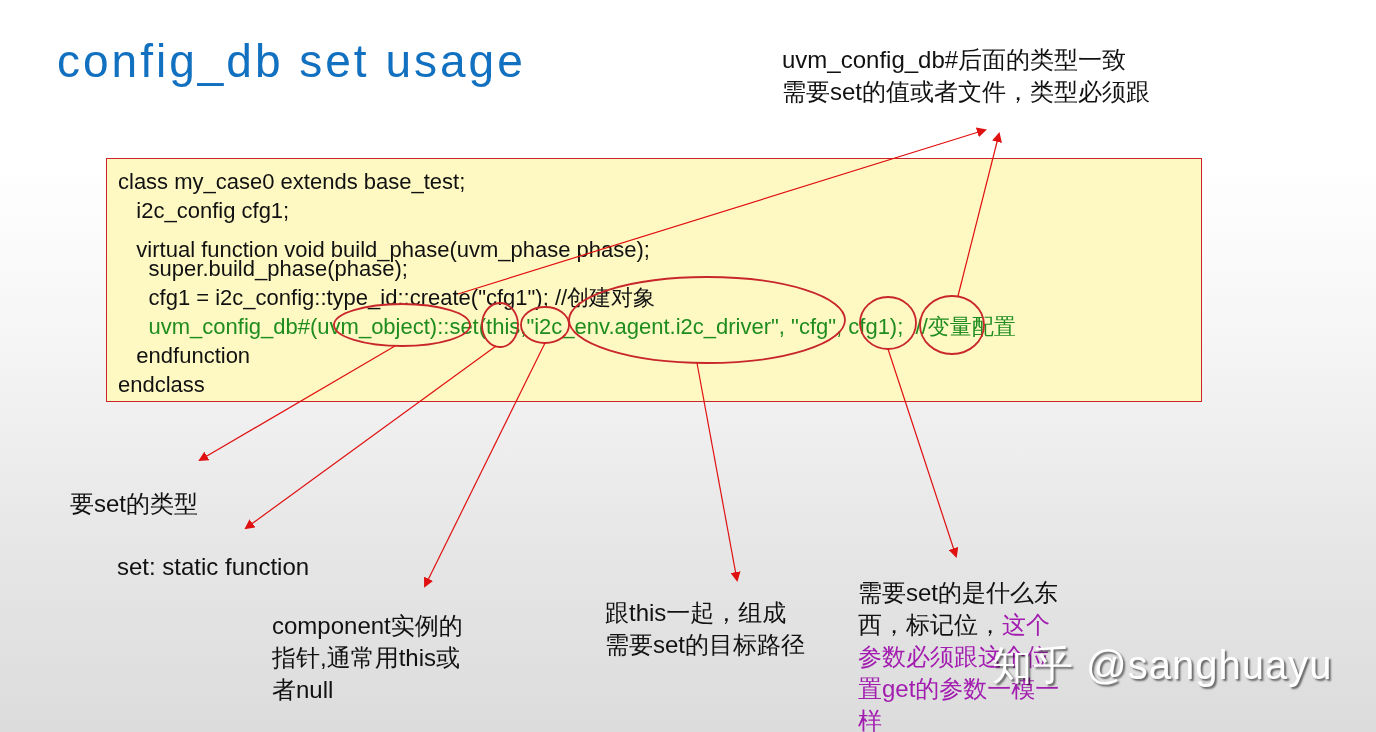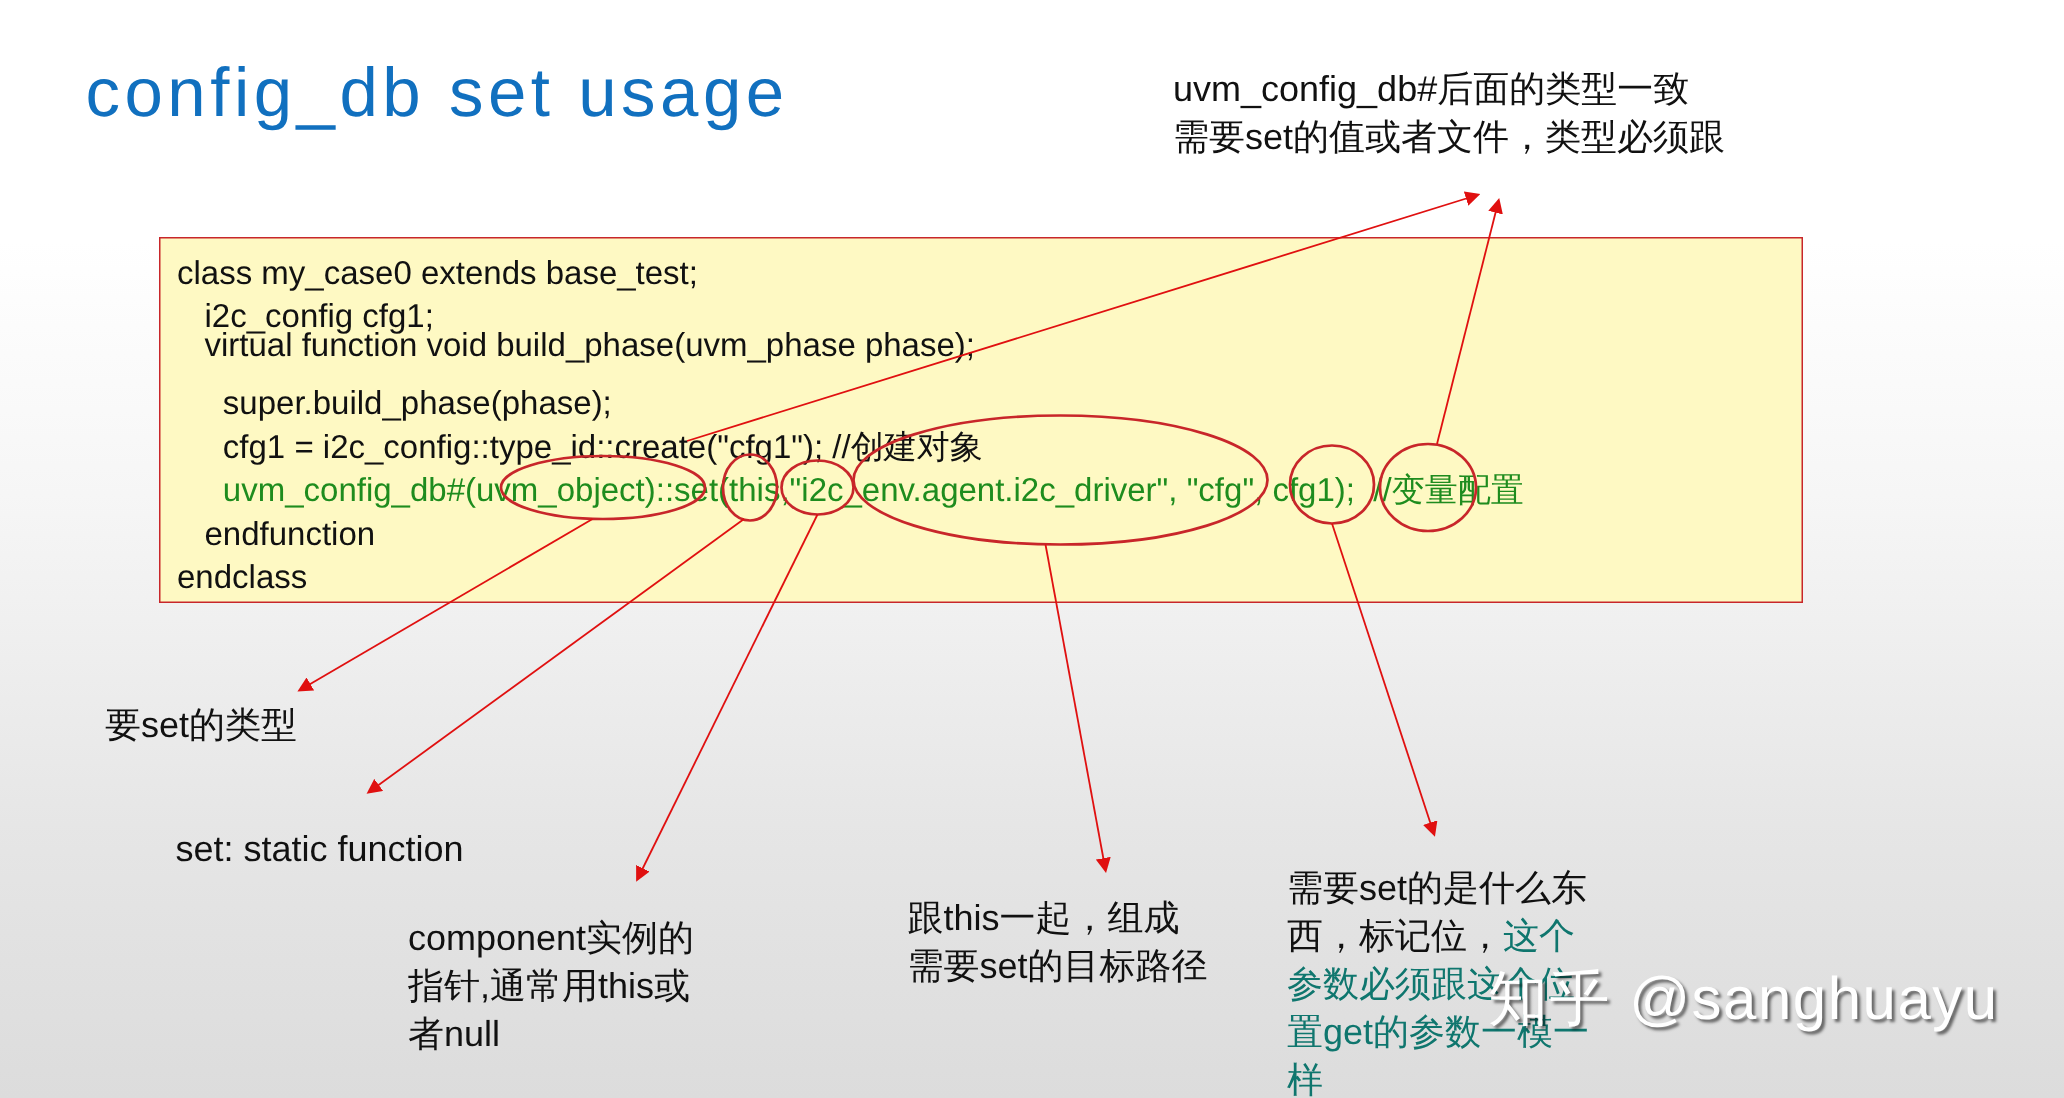--- a/index.html
+++ b/index.html
@@ -18,49 +18,49 @@
       position: absolute; font-size: 24px; line-height: 32px; color: #111;
     }
     .code-box {
       position: absolute; left: 106px; top: 158px; width: 1096px; height: 244px;
       border: 1.5px solid #c8262a; box-sizing: border-box; background: #fef9c3;
     }
     .code-line {
       position: absolute; font-size: 22px; line-height: 29px; color: #111; white-space: pre;
     }
     .green { color: #1e8c1e; }
-    .red { color: #0f766e; }
+    .red { color: #a21caf; }
     svg.overlay { position: absolute; left: 0; top: 0; pointer-events: none; }
     .watermark {
       position: absolute; left: 992px; top: 638px; font-size: 40px; color: #ffffff;
       text-shadow: 2px 2px 2px rgba(0,0,0,0.55); letter-spacing: 1px;
     }
   </style>
 </head>
 <body>
 
 <div class="title">config_db set usage</div>
 
 <div class="note" style="left:782px; top:44px;">
   <div>uvm_config_db#后面的类型一致</div>
   <div>需要set的值或者文件，类型必须跟</div>
 </div>
 
 <div class="code-box">
   <div class="code-line" style="left:11px; top:8px;">class my_case0 extends base_test;</div>
   <div class="code-line" style="left:11px; top:37px;">   i2c_config cfg1;</div>
-  <div class="code-line" style="left:11px; top:56px;">   virtual function void build_phase(uvm_phase phase);</div>
+  <div class="code-line" style="left:11px; top:76px;">   virtual function void build_phase(uvm_phase phase);</div>
   <div class="code-line" style="left:11px; top:95px;">     super.build_phase(phase);</div>
   <div class="code-line" style="left:11px; top:124px;">     cfg1 = i2c_config::type_id::create("cfg1"); //创建对象</div>
   <div class="code-line green" style="left:11px; top:153px;">     uvm_config_db#(uvm_object)::set(this,"i2c_env.agent.i2c_driver", "cfg", cfg1);  //变量配置</div>
   <div class="code-line" style="left:11px; top:182px;">   endfunction</div>
   <div class="code-line" style="left:11px; top:211px;">endclass</div>
 </div>
 
-<div class="note" style="left:70px; top:468px;">要set的类型</div>
+<div class="note" style="left:70px; top:488px;">要set的类型</div>
 
 <div class="note" style="left:117px; top:551px;">set: static function</div>
 
 <div class="note" style="left:272px; top:610px;">
   <div>component实例的</div>
   <div>指针,通常用this或</div>
   <div>者null</div>
 </div>
 
 <div class="note" style="left:605px; top:597px;">

